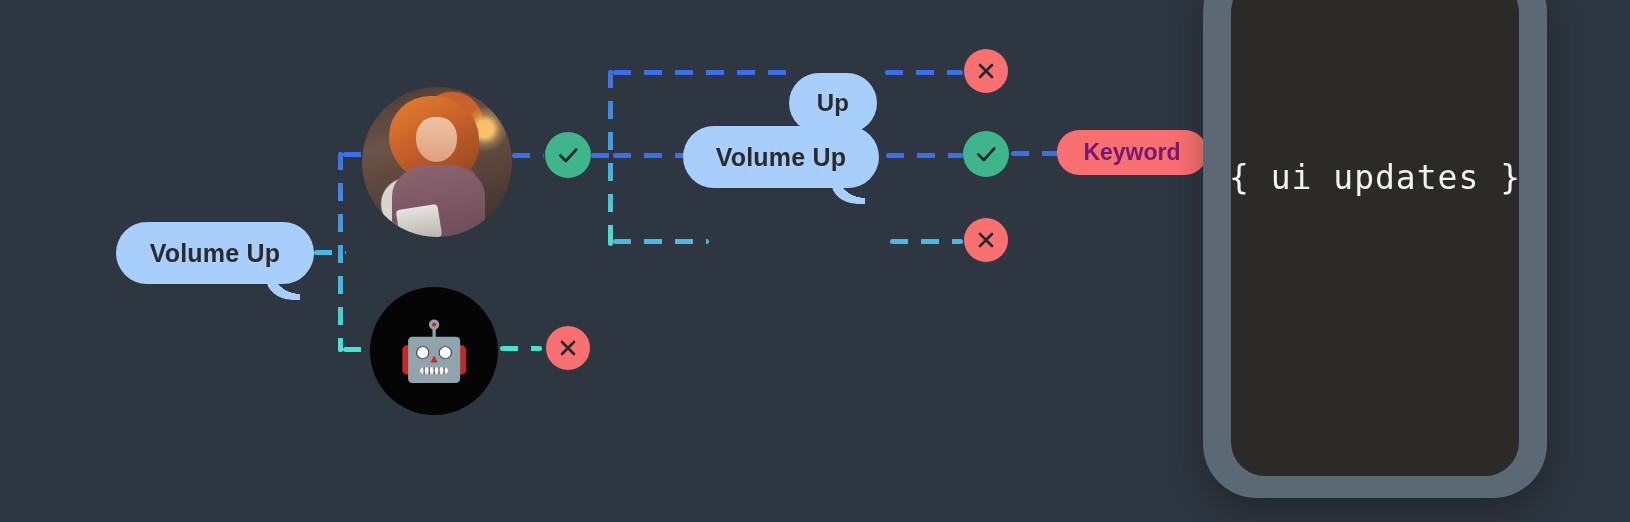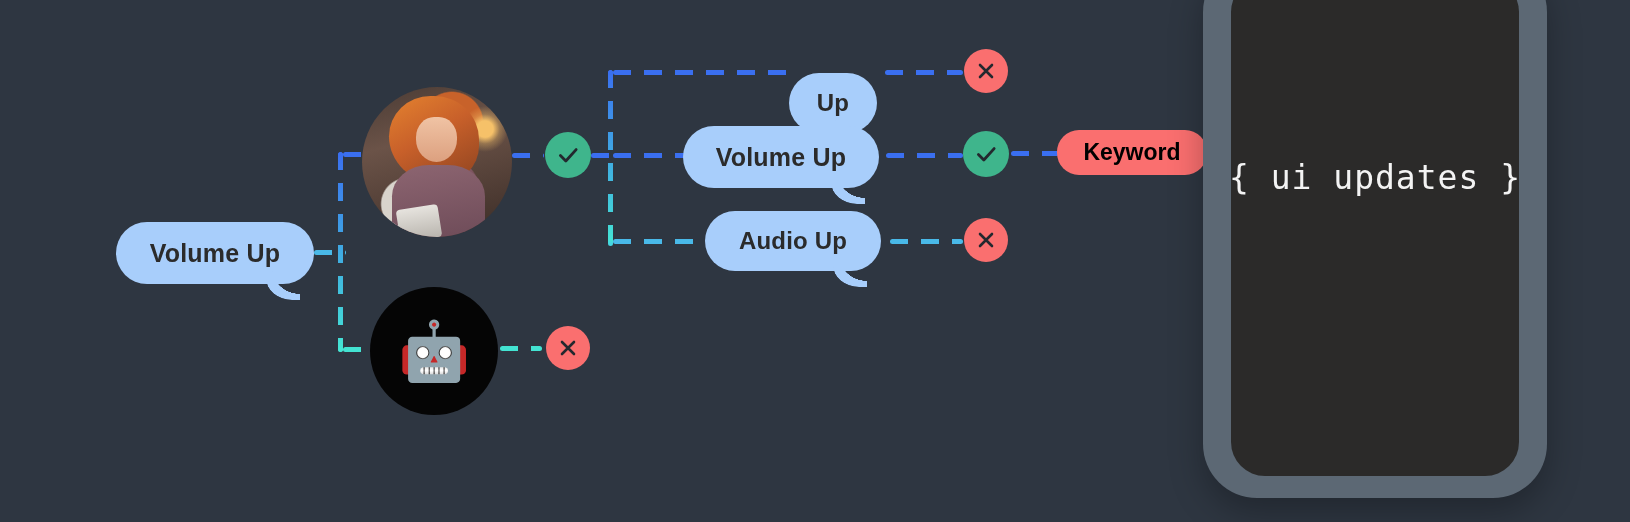--- a/index.html
+++ b/index.html
@@ -144,21 +144,21 @@
     align-items: center;
     justify-content: center;
     font-size: 58px;
     line-height: 1;
   }
 
   
   .tag {
     position: absolute;
     background: #fa6f6f;
-    color: #000000;
+    color: #701a75;
     border-radius: 22px;
     display: flex;
     align-items: center;
     justify-content: center;
     font-weight: bold;
   }
 
   
   .phone-frame {
     position: absolute;
@@ -264,23 +264,20 @@
   </div>
 
   <div class="dash-h c-blue-h" style="left:1011px; top:151px; width:48px;"></div>
 
   <div class="tag" style="left:1057px; top:130px; width:150px; height:45px; font-size:23px;">
     <span>Keyword</span>
   </div>
 
   <div class="dash-h c-cyan-h" style="left:613px; top:239px; width:96px;"></div>
 
-  <div class="bubble" style="left:705px; top:211px; width:176px; height:60px; font-size:24px;">
-    <span>Audio Up</span>
-  </div>
 
   <div class="dash-h c-cyan-h" style="left:890px; top:239px; width:73px;"></div>
 
   <div class="status bad" style="left:964px; top:218px; width:44px; height:44px;">
     <svg width="24" height="24" viewBox="0 0 24 24">
       <path d="M6 6 L18 18 M18 6 L6 18" fill="none" stroke="#23282e" stroke-width="2.6" stroke-linecap="round"></path>
     </svg>
   </div>
 
   <div class="phone-frame" style="left:1203px; top:-42px; width:344px; height:540px;">

